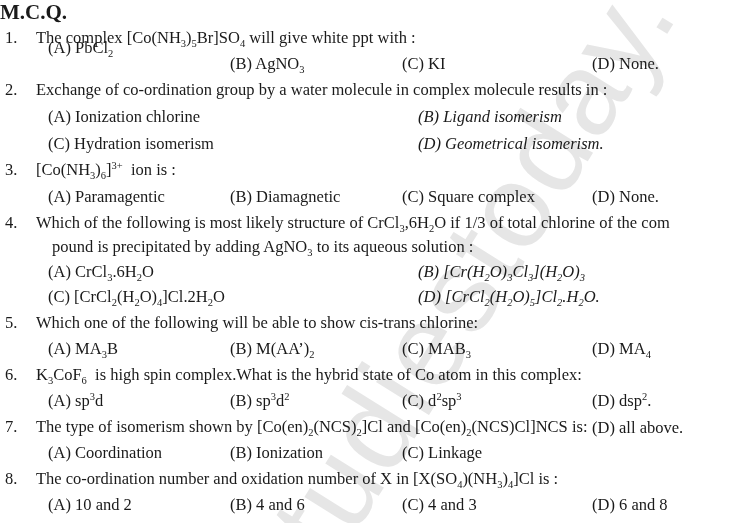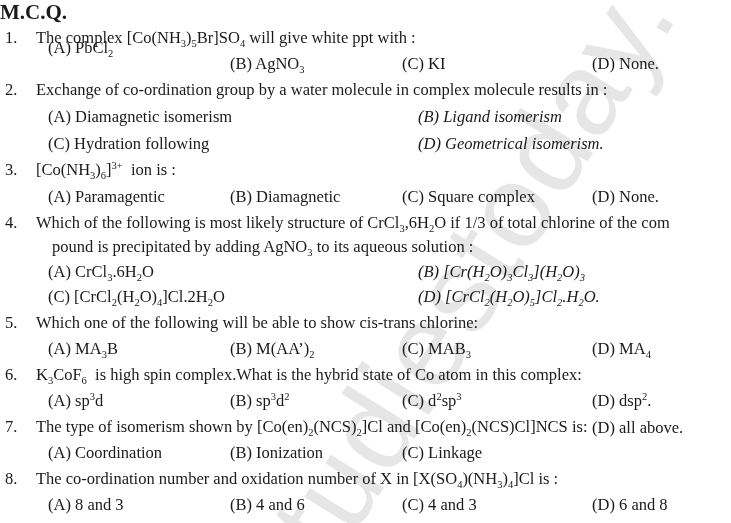--- a/index.html
+++ b/index.html
@@ -51,23 +51,23 @@
 
 <div class="line num" style="top:28px">1.</div>
 <div class="line q" style="top:28px">The complex [Co(NH<sub>3</sub>)<sub>5</sub>Br]SO<sub>4</sub> will give white ppt with :</div>
 <div class="line colA" style="top:38px">(A) PbCl<sub>2</sub></div>
 <div class="line colB" style="top:54px">(B) AgNO<sub>3</sub></div>
 <div class="line colC" style="top:54px">(C) KI</div>
 <div class="line colD" style="top:54px">(D) None.</div>
 
 <div class="line num" style="top:80px">2.</div>
 <div class="line q" style="top:80px">Exchange of co-ordination group by a water molecule in complex molecule results in :</div>
-<div class="line colA" style="top:107px">(A) Diamagnetic isomerism</div>
+<div class="line colA" style="top:107px">(A) Ionization chlorine</div>
 <div class="line colB2" style="top:107px">(B) Ligand isomerism</div>
-<div class="line colA" style="top:134px">(C) Hydration following</div>
+<div class="line colA" style="top:134px">(C) Hydration isomerism</div>
 <div class="line colB2" style="top:134px">(D) Geometrical isomerism.</div>
 
 <div class="line num" style="top:160px">3.</div>
 <div class="line q" style="top:160px">[Co(NH<sub>3</sub>)<sub>6</sub>]<sup>3+</sup> &nbsp;ion is :</div>
 <div class="line colA" style="top:187px">(A) Paramagentic</div>
 <div class="line colB" style="top:187px">(B) Diamagnetic</div>
 <div class="line colC" style="top:187px">(C) Square complex</div>
 <div class="line colD" style="top:187px">(D) None.</div>
 
 <div class="line num" style="top:213px">4.</div>
@@ -94,16 +94,16 @@
 
 <div class="line num" style="top:417px">7.</div>
 <div class="line q" style="top:417px">The type of isomerism shown by [Co(en)<sub>2</sub>(NCS)<sub>2</sub>]Cl and [Co(en)<sub>2</sub>(NCS)Cl]NCS is:</div>
 <div class="line colA" style="top:443px">(A) Coordination</div>
 <div class="line colB" style="top:443px">(B) Ionization</div>
 <div class="line colC" style="top:443px">(C) Linkage</div>
 <div class="line colD" style="top:418px">(D) all above.</div>
 
 <div class="line num" style="top:469px">8.</div>
 <div class="line q" style="top:469px">The co-ordination number and oxidation number of X in [X(SO<sub>4</sub>)(NH<sub>3</sub>)<sub>4</sub>]Cl is :</div>
-<div class="line colA" style="top:495px">(A) 8 and 3</div>
+<div class="line colA" style="top:495px">(A) 10 and 2</div>
 <div class="line colB" style="top:495px">(B) 4 and 6</div>
 <div class="line colC" style="top:495px">(C) 4 and 3</div>
 <div class="line colD" style="top:495px">(D) 6 and 8</div>
 
 </body></html>

